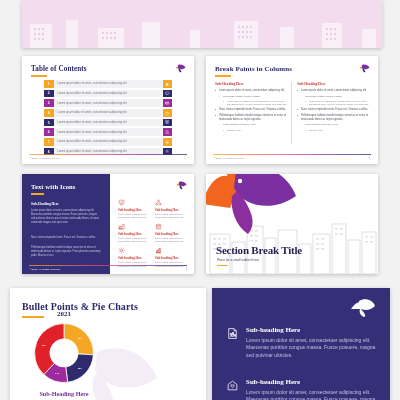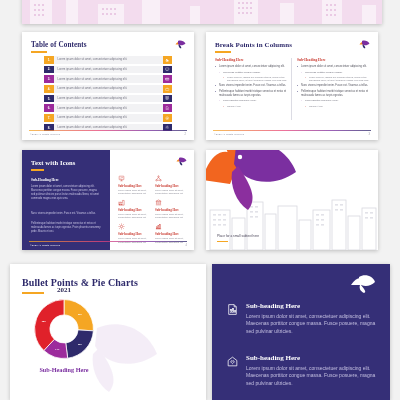--- a/index.html
+++ b/index.html
@@ -8,20 +8,21 @@
     background: #f0f0f0;
     font-family: "Liberation Sans", sans-serif;
     overflow: hidden;
   }
   .stage { position: relative; width: 400px; height: 400px; background: #f2f2f2; }
 
   .slide {
     position: absolute; background: #fff;
     box-shadow: 0 1px 4px rgba(0,0,0,.22);
     overflow: hidden;
+    margin-top: 24px;
   }
 
   
   #slide-banner { left: 22px; top: -24px; width: 360px; height: 48px; background: #f3dcee; }
   .banner-sky { position:absolute; left:0; bottom:0; width:100%; height:30px; }
 
   
   .s-title {
     font-family: "Liberation Serif", serif;
     font-weight: bold; color: #2e2a6b; letter-spacing:.1px;
@@ -425,20 +426,21 @@
           <rect x="164" y="29" width="3" height="1.6"></rect>
       </g>
     </svg>
     <svg style="position:absolute;left:-6px;top:-10px;width:98px;height:78px;" viewBox="0 0 98 78">
       <path d="M2 40 C10 12 26 4 40 20 L30 44 Z" fill="#f2651f"></path>
       <path d="M26 8 C34 2 44 6 46 18 L36 34 Z" fill="#f2651f"></path>
       <path d="M36 6 C58 -4 86 6 96 32 C74 48 44 44 34 24 Z" fill="#7b2fa0"></path>
       <path d="M38 26 C50 44 58 58 48 70 C36 62 30 46 32 32 Z" fill="#8b2f9e"></path>
       <circle cx="40" cy="17" r="2.2" fill="#fff"></circle>
     </svg>
+    <div class="sb-title">Section Break Title</div>
     <div class="sb-sub">Place for a small subtext here</div>
     <div class="sb-bar"></div>
   </div>
 
   <div class="slide" id="slide-pies">
     <div class="s-title">Bullet Points &amp; Pie Charts</div>
     <div class="underbar"></div>
     <svg style="position:absolute;left:40px;bottom:0;width:120px;height:78px;opacity:.08;" viewBox="0 0 98 78">
       <path d="M36 6 C58 -4 86 6 96 32 C74 48 44 44 34 24 Z" fill="#7b2fa0"></path>
       <path d="M38 26 C50 44 58 58 48 70 C36 62 30 46 32 32 Z" fill="#7b2fa0"></path>

